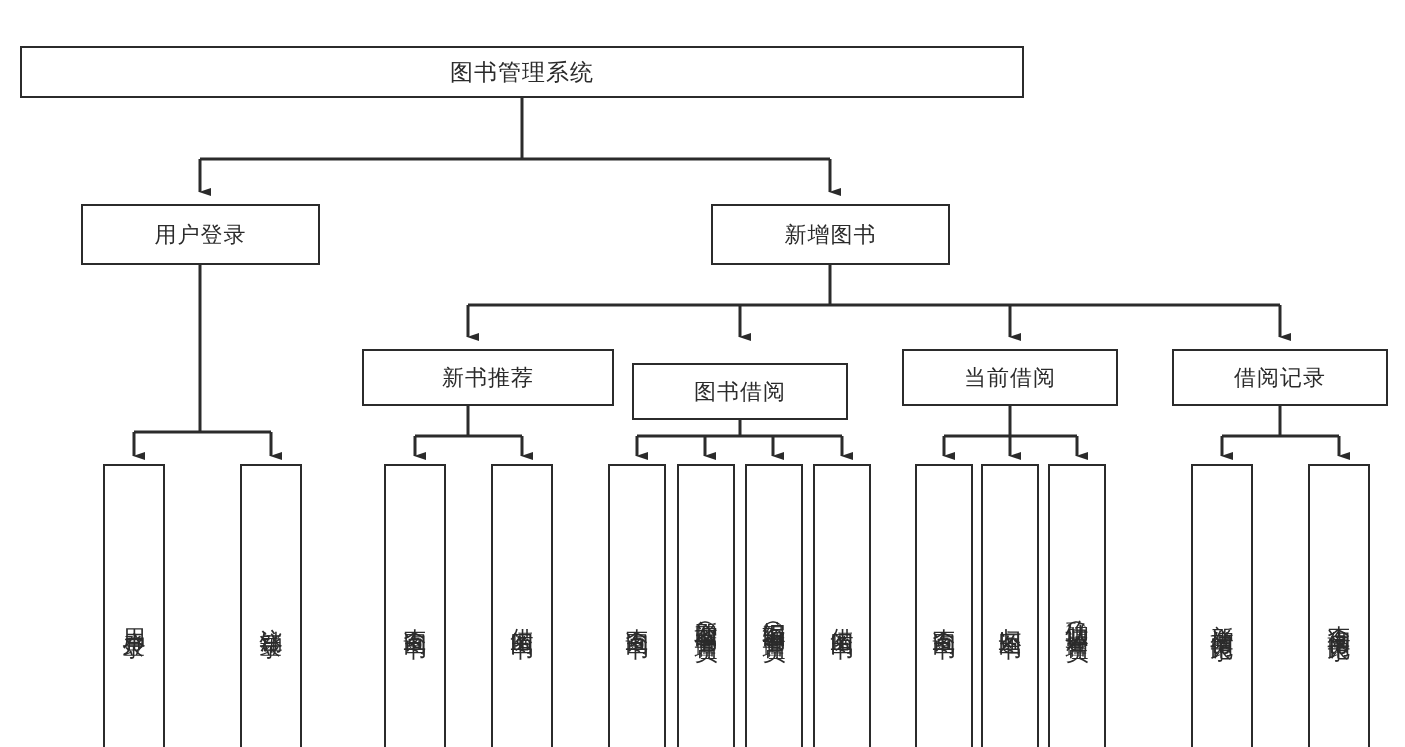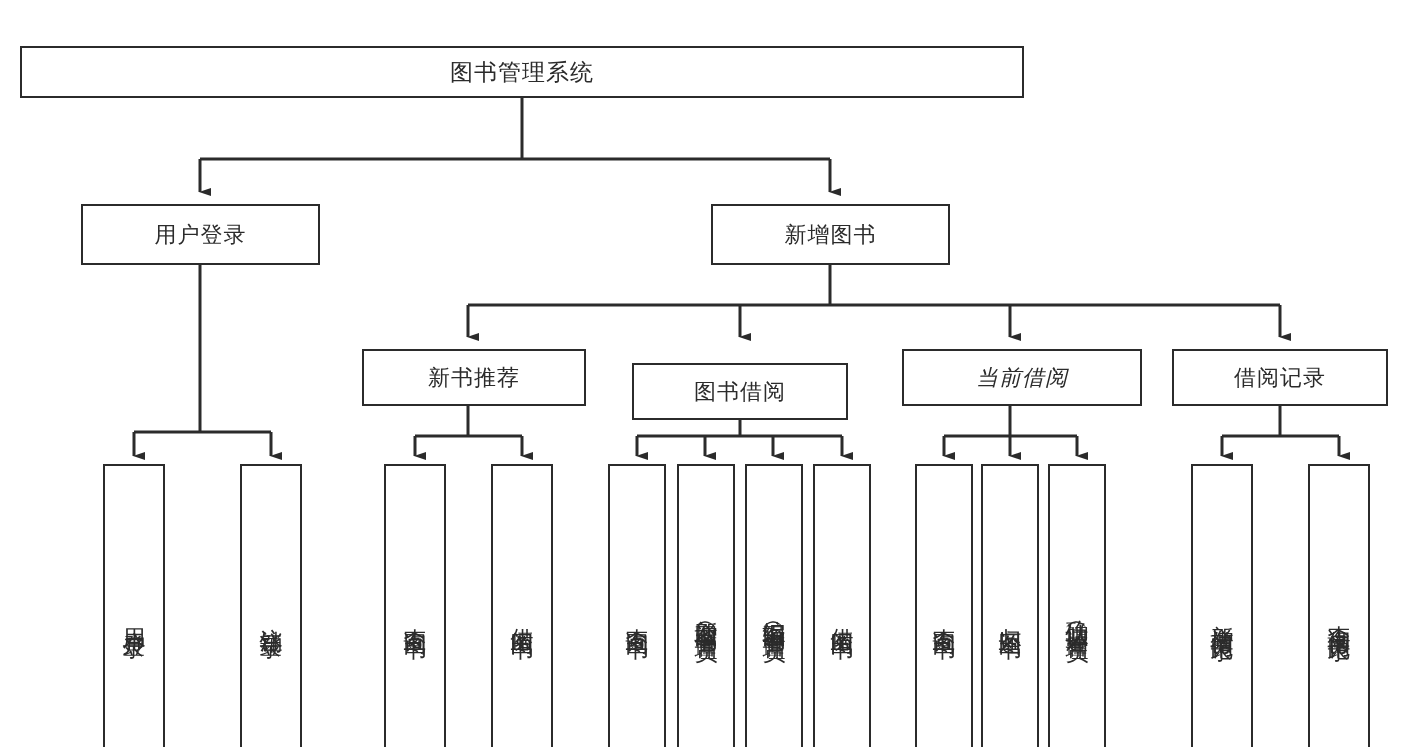--- a/index.html
+++ b/index.html
@@ -125,27 +125,27 @@
     <span class="label">图书管理系统</span>
   </div>
 
   <div class="node" style="left:81px; top:172px; width:239px; height:61px;">
     <span class="label">用户登录</span>
   </div>
   <div class="node" style="left:711px; top:172px; width:239px; height:61px;">
     <span class="label">新增图书</span>
   </div>
 
-  <div class="node" style="left:362px; top:317px; width:224px; height:57px;">
+  <div class="node" style="left:362px; top:317px; width:252px; height:57px;">
     <span class="label">新书推荐</span>
   </div>
   <div class="node" style="left:632px; top:331px; width:216px; height:57px;">
     <span class="label">图书借阅</span>
   </div>
-  <div class="node" style="left:902px; top:317px; width:240px; height:57px;font-style:italic;">
+  <div class="node" style="left:902px; top:317px; width:216px; height:57px;">
     <span class="label">当前借阅</span>
   </div>
   <div class="node" style="left:1172px; top:317px; width:216px; height:57px;">
     <span class="label">借阅记录</span>
   </div>
 
   <div class="node leaf" style="left:103px; top:432px; width:62px; height:303px;">
     <span class="label">用户登录</span>
   </div>
   <div class="node leaf" style="left:240px; top:432px; width:62px; height:303px;">

